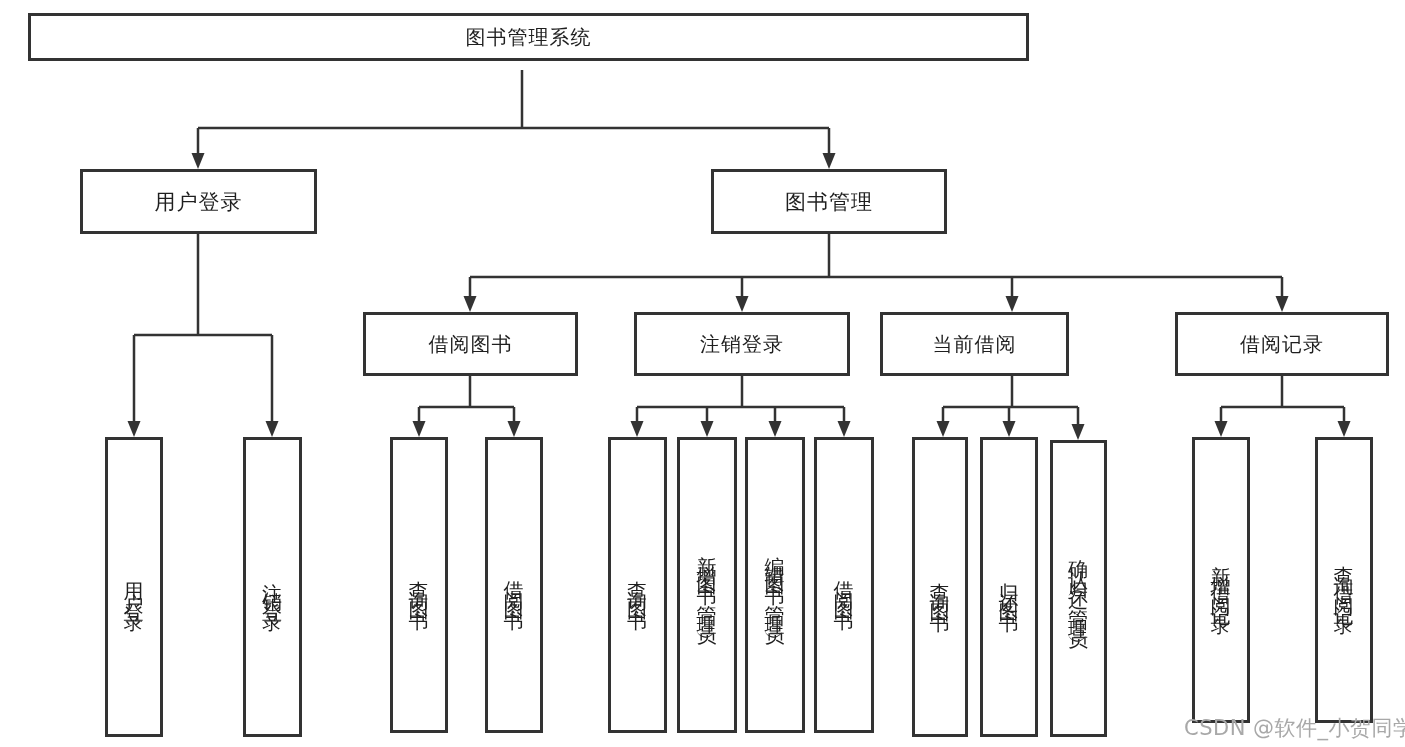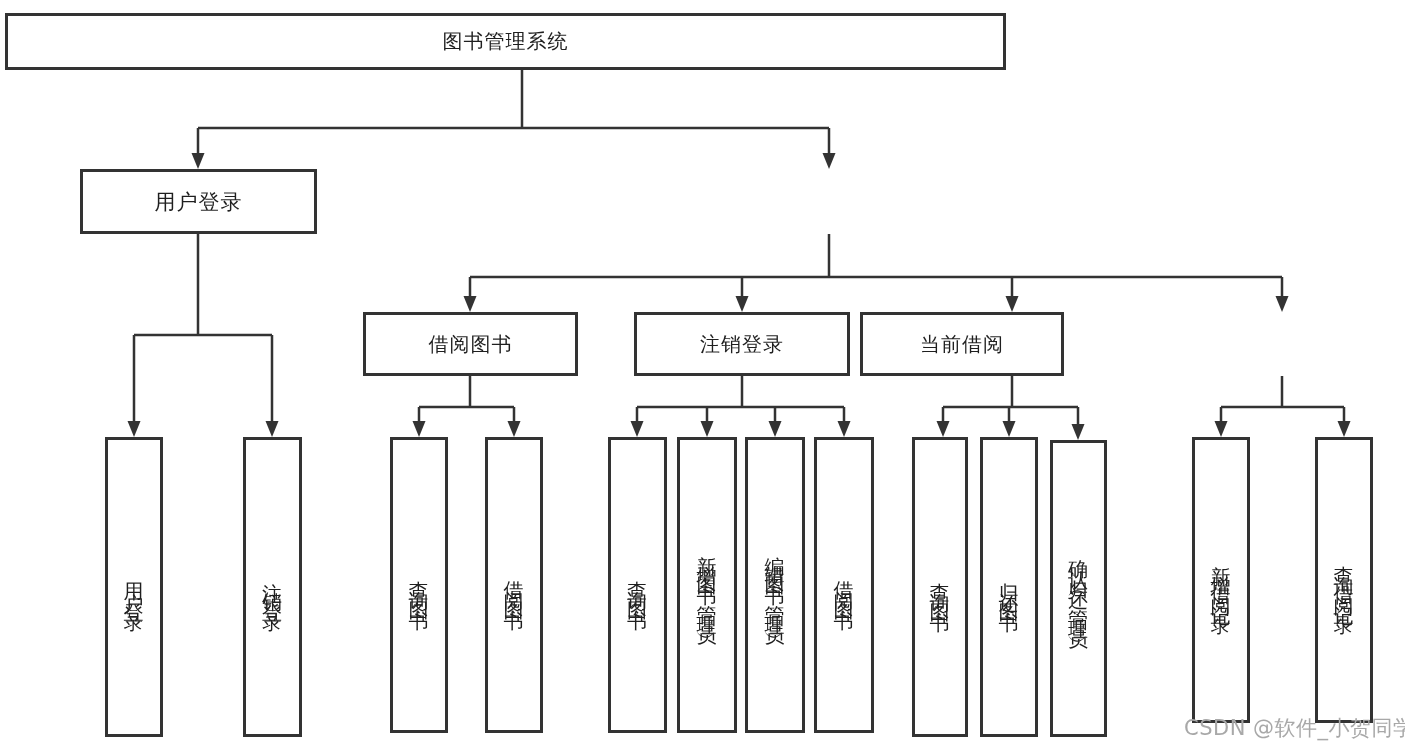--- a/index.html
+++ b/index.html
@@ -71,36 +71,42 @@
       <polygon points="768.5,421 781.5,421 775,437"></polygon>
       <polygon points="837.5,421 850.5,421 844,437"></polygon>
       <polygon points="936.5,421 949.5,421 943,437"></polygon>
       <polygon points="1002.5,421 1015.5,421 1009,437"></polygon>
       <polygon points="1071.5,424 1084.5,424 1078,440"></polygon>
       <polygon points="1214.5,421 1227.5,421 1221,437"></polygon>
       <polygon points="1337.5,421 1350.5,421 1344,437"></polygon>
     </g>
   </svg>
 
-  <div class="box h" style="left:5px;top:13px;width:1001px;height:57px">
+  <div class="box h" style="left:28px;top:13px;width:1001px;height:48px">
     <span class="lbl">图书管理系统</span>
   </div>
 
   <div class="box h h2" style="left:80px;top:169px;width:237px;height:65px">
     <span class="lbl">用户登录</span>
+  </div>
+  <div class="box h h2" style="left:711px;top:169px;width:236px;height:65px">
+    <span class="lbl">图书管理</span>
   </div>
 
   <div class="box h" style="left:363px;top:312px;width:215px;height:64px">
     <span class="lbl">借阅图书</span>
   </div>
   <div class="box h" style="left:634px;top:312px;width:216px;height:64px">
     <span class="lbl">注销登录</span>
   </div>
-  <div class="box h" style="left:860px;top:312px;width:204px;height:64px">
+  <div class="box h" style="left:880px;top:312px;width:189px;height:64px">
     <span class="lbl">当前借阅</span>
+  </div>
+  <div class="box h" style="left:1175px;top:312px;width:214px;height:64px">
+    <span class="lbl">借阅记录</span>
   </div>
 
   <div class="box v" style="left:105px;top:437px;width:58px;height:300px">
     <span class="lbl">用户登录</span>
   </div>
   <div class="box v" style="left:243px;top:437px;width:59px;height:300px">
     <span class="lbl">注销登录</span>
   </div>
 
   <div class="box v" style="left:390px;top:437px;width:58px;height:296px">

